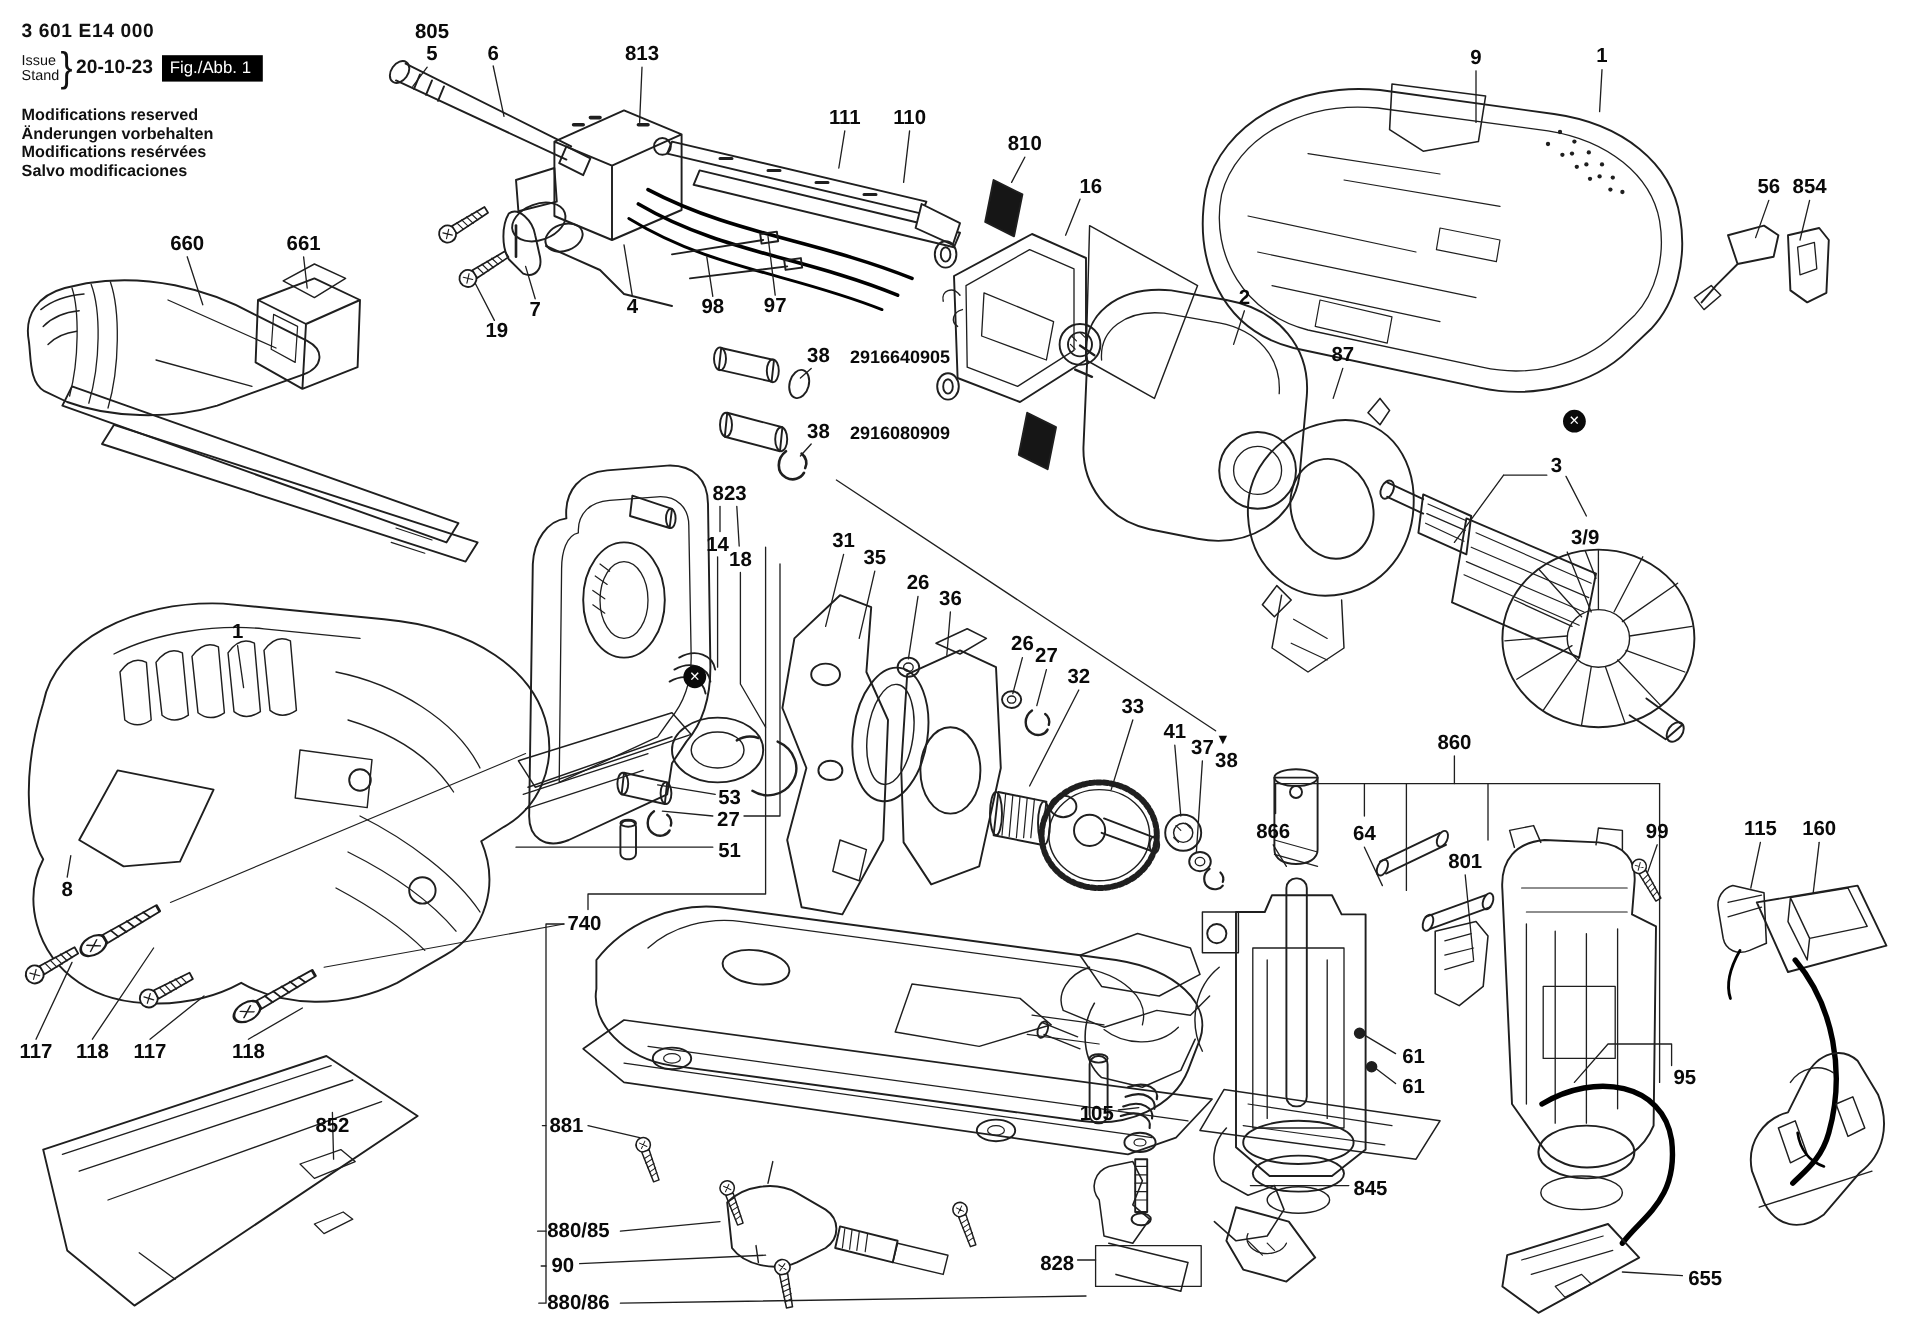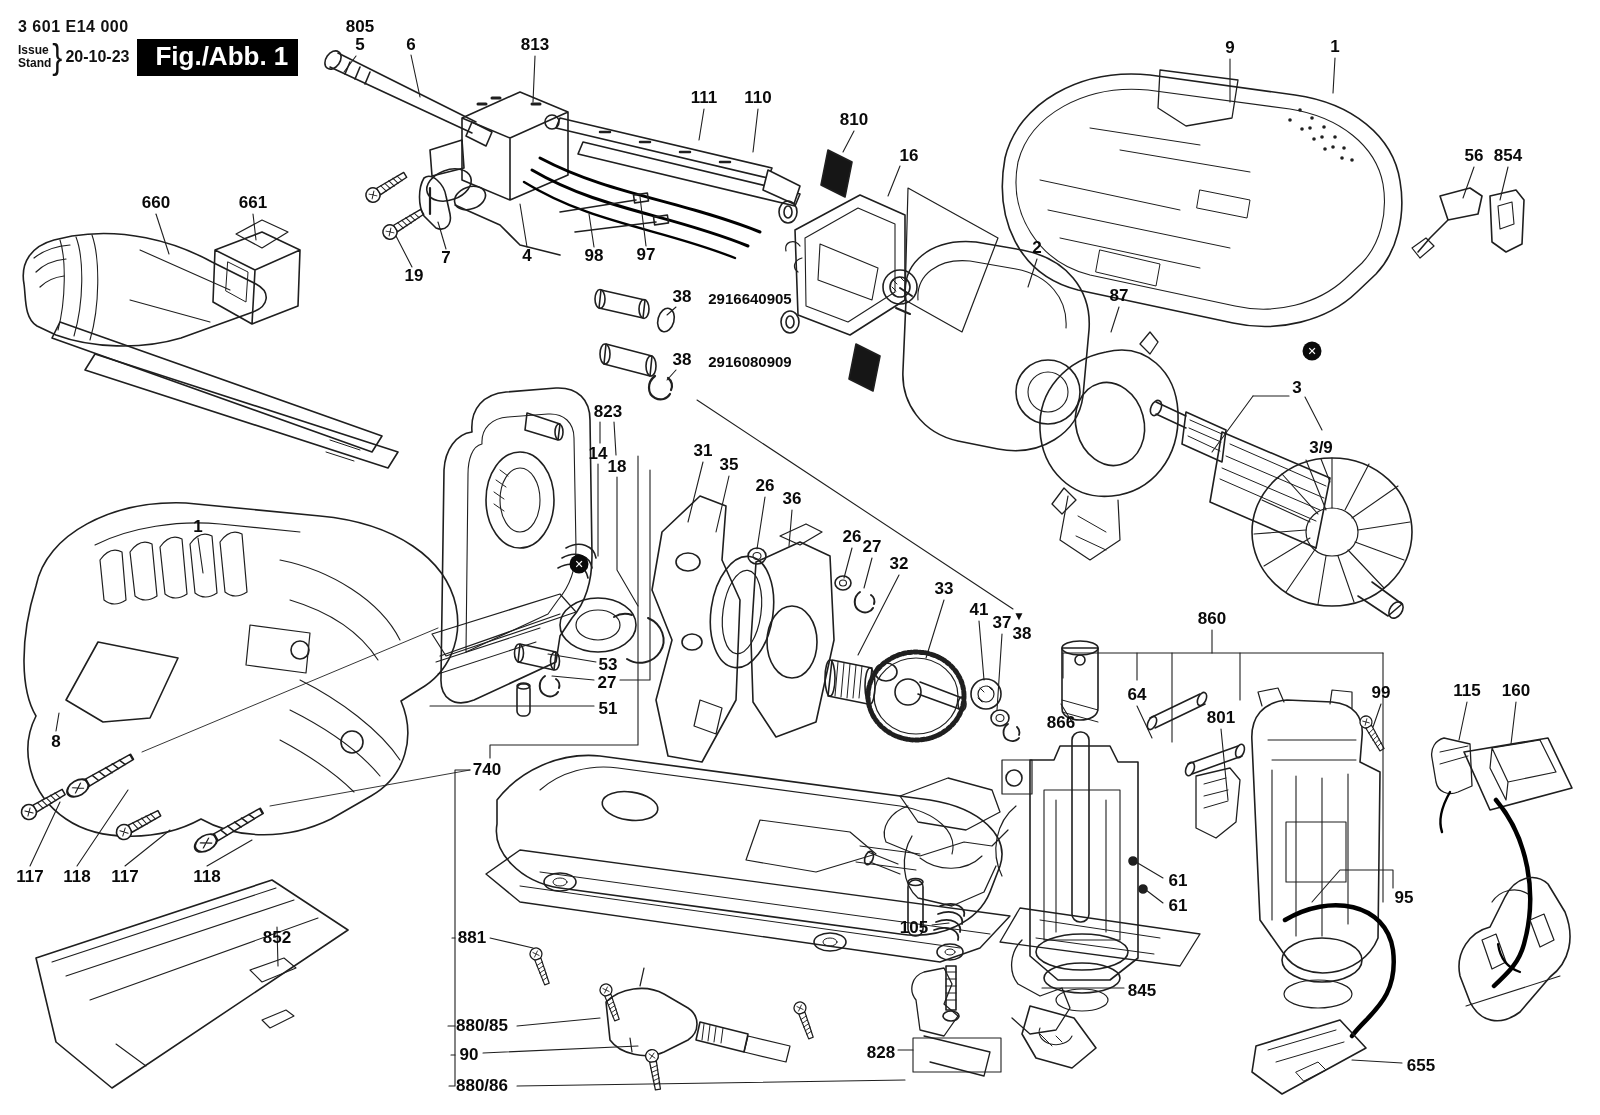--- a/index.html
+++ b/index.html
@@ -3,24 +3,24 @@
 <meta charset="utf-8">
 <style>
   html,body{margin:0;padding:0;background:#ffffff;}
   #stage{position:relative;width:1600px;height:1115px;background:#ffffff;overflow:hidden;
          font-family:"Liberation Sans","DejaVu Sans",sans-serif;color:#111;}
   #artwork{position:absolute;left:0;top:0;}
   
   #header{position:absolute;left:18px;top:18px;width:300px;}
   .pn{font-size:16px;font-weight:bold;letter-spacing:.5px;}
   .issue-row{display:flex;align-items:center;margin-top:4px;height:34px;}
-  .issue-words{display:flex;flex-direction:column;font-size:12px;line-height:13px;font-weight:bold;}
+  .issue-words{display:flex;flex-direction:column;font-size:12px;line-height:13px;font-weight:normal;}
   .brace{font-size:30px;font-weight:400;margin:0 3px 0 1px;transform:scaleY(1.15);}
   .issue-date{font-size:16px;font-weight:bold;margin-right:8px;}
-  .figbox{background:#000;color:#fff;font-size:26px;font-weight:bold;padding:2px 10px 4px 18px;white-space:nowrap;}
+  .figbox{background:#000;color:#fff;font-size:14px;font-weight:normal;padding:2px 10px 4px 6px;white-space:nowrap;}
   #notes{margin-top:14px;font-size:13.5px;line-height:15.5px;font-weight:bold;}
   
   .plabel{position:absolute;transform:translate(-50%,-50%);font-weight:bold;font-size:17px;
           white-space:nowrap;color:#0a0a0a;}
   .psym{position:absolute;transform:translate(-50%,-50%);}
   .xcirc{width:19px;height:19px;border-radius:50%;background:#0a0a0a;color:#fff;font-size:11px;
          font-weight:bold;display:flex;align-items:center;justify-content:center;}
   .arrowdn{font-size:12px;color:#0a0a0a;font-weight:bold;}
 </style>
 </head>
@@ -429,20 +429,26 @@
     <div class="pn">3 601 E14 000</div>
     <div class="issue-row">
       <div class="issue-words">
         <span>Issue</span>
         <span>Stand</span>
       </div>
       <span class="brace">}</span>
       <span class="issue-date">20-10-23</span>
       <span class="figbox">Fig./Abb. 1</span>
     </div>
+    <div id="notes">
+        <div>Modifications reserved</div>
+        <div>Änderungen vorbehalten</div>
+        <div>Modifications resérvées</div>
+        <div>Salvo modificaciones</div>
+      </div>
   </div>
 
   <div id="labels">
       <div class="plabel" style="left: 360px; top: 27px;">805</div>
       <div class="plabel" style="left: 360px; top: 45px;">5</div>
       <div class="plabel" style="left: 411px; top: 45px;">6</div>
       <div class="plabel" style="left: 535px; top: 45px;">813</div>
       <div class="plabel" style="left: 704px; top: 98px;">111</div>
       <div class="plabel" style="left: 758px; top: 98px;">110</div>
       <div class="plabel" style="left: 854px; top: 120px;">810</div>
@@ -489,21 +495,21 @@
       <div class="plabel" style="left: 77px; top: 877px;">118</div>
       <div class="plabel" style="left: 125px; top: 877px;">117</div>
       <div class="plabel" style="left: 207px; top: 877px;">118</div>
       <div class="plabel" style="left: 277px; top: 938px;">852</div>
       <div class="plabel" style="left: 487px; top: 770px;">740</div>
       <div class="plabel" style="left: 472px; top: 938px;">881</div>
       <div class="plabel" style="left: 482px; top: 1026px;">880/85</div>
       <div class="plabel" style="left: 469px; top: 1055px;">90</div>
       <div class="plabel" style="left: 482px; top: 1086px;">880/86</div>
       <div class="plabel" style="left: 1212px; top: 619px;">860</div>
-      <div class="plabel" style="left: 1061px; top: 693px; margin-top: 30px;">866</div>
+      <div class="plabel" style="left: 1061px; top: 693px;">866</div>
       <div class="plabel" style="left: 1137px; top: 695px;">64</div>
       <div class="plabel" style="left: 1221px; top: 718px;">801</div>
       <div class="plabel" style="left: 1381px; top: 693px;">99</div>
       <div class="plabel" style="left: 1467px; top: 691px;">115</div>
       <div class="plabel" style="left: 1516px; top: 691px;">160</div>
       <div class="plabel" style="left: 1178px; top: 881px;">61</div>
       <div class="plabel" style="left: 1178px; top: 906px;">61</div>
       <div class="plabel" style="left: 914px; top: 928px;">105</div>
       <div class="plabel" style="left: 1142px; top: 991px;">845</div>
       <div class="plabel" style="left: 881px; top: 1053px;">828</div>

